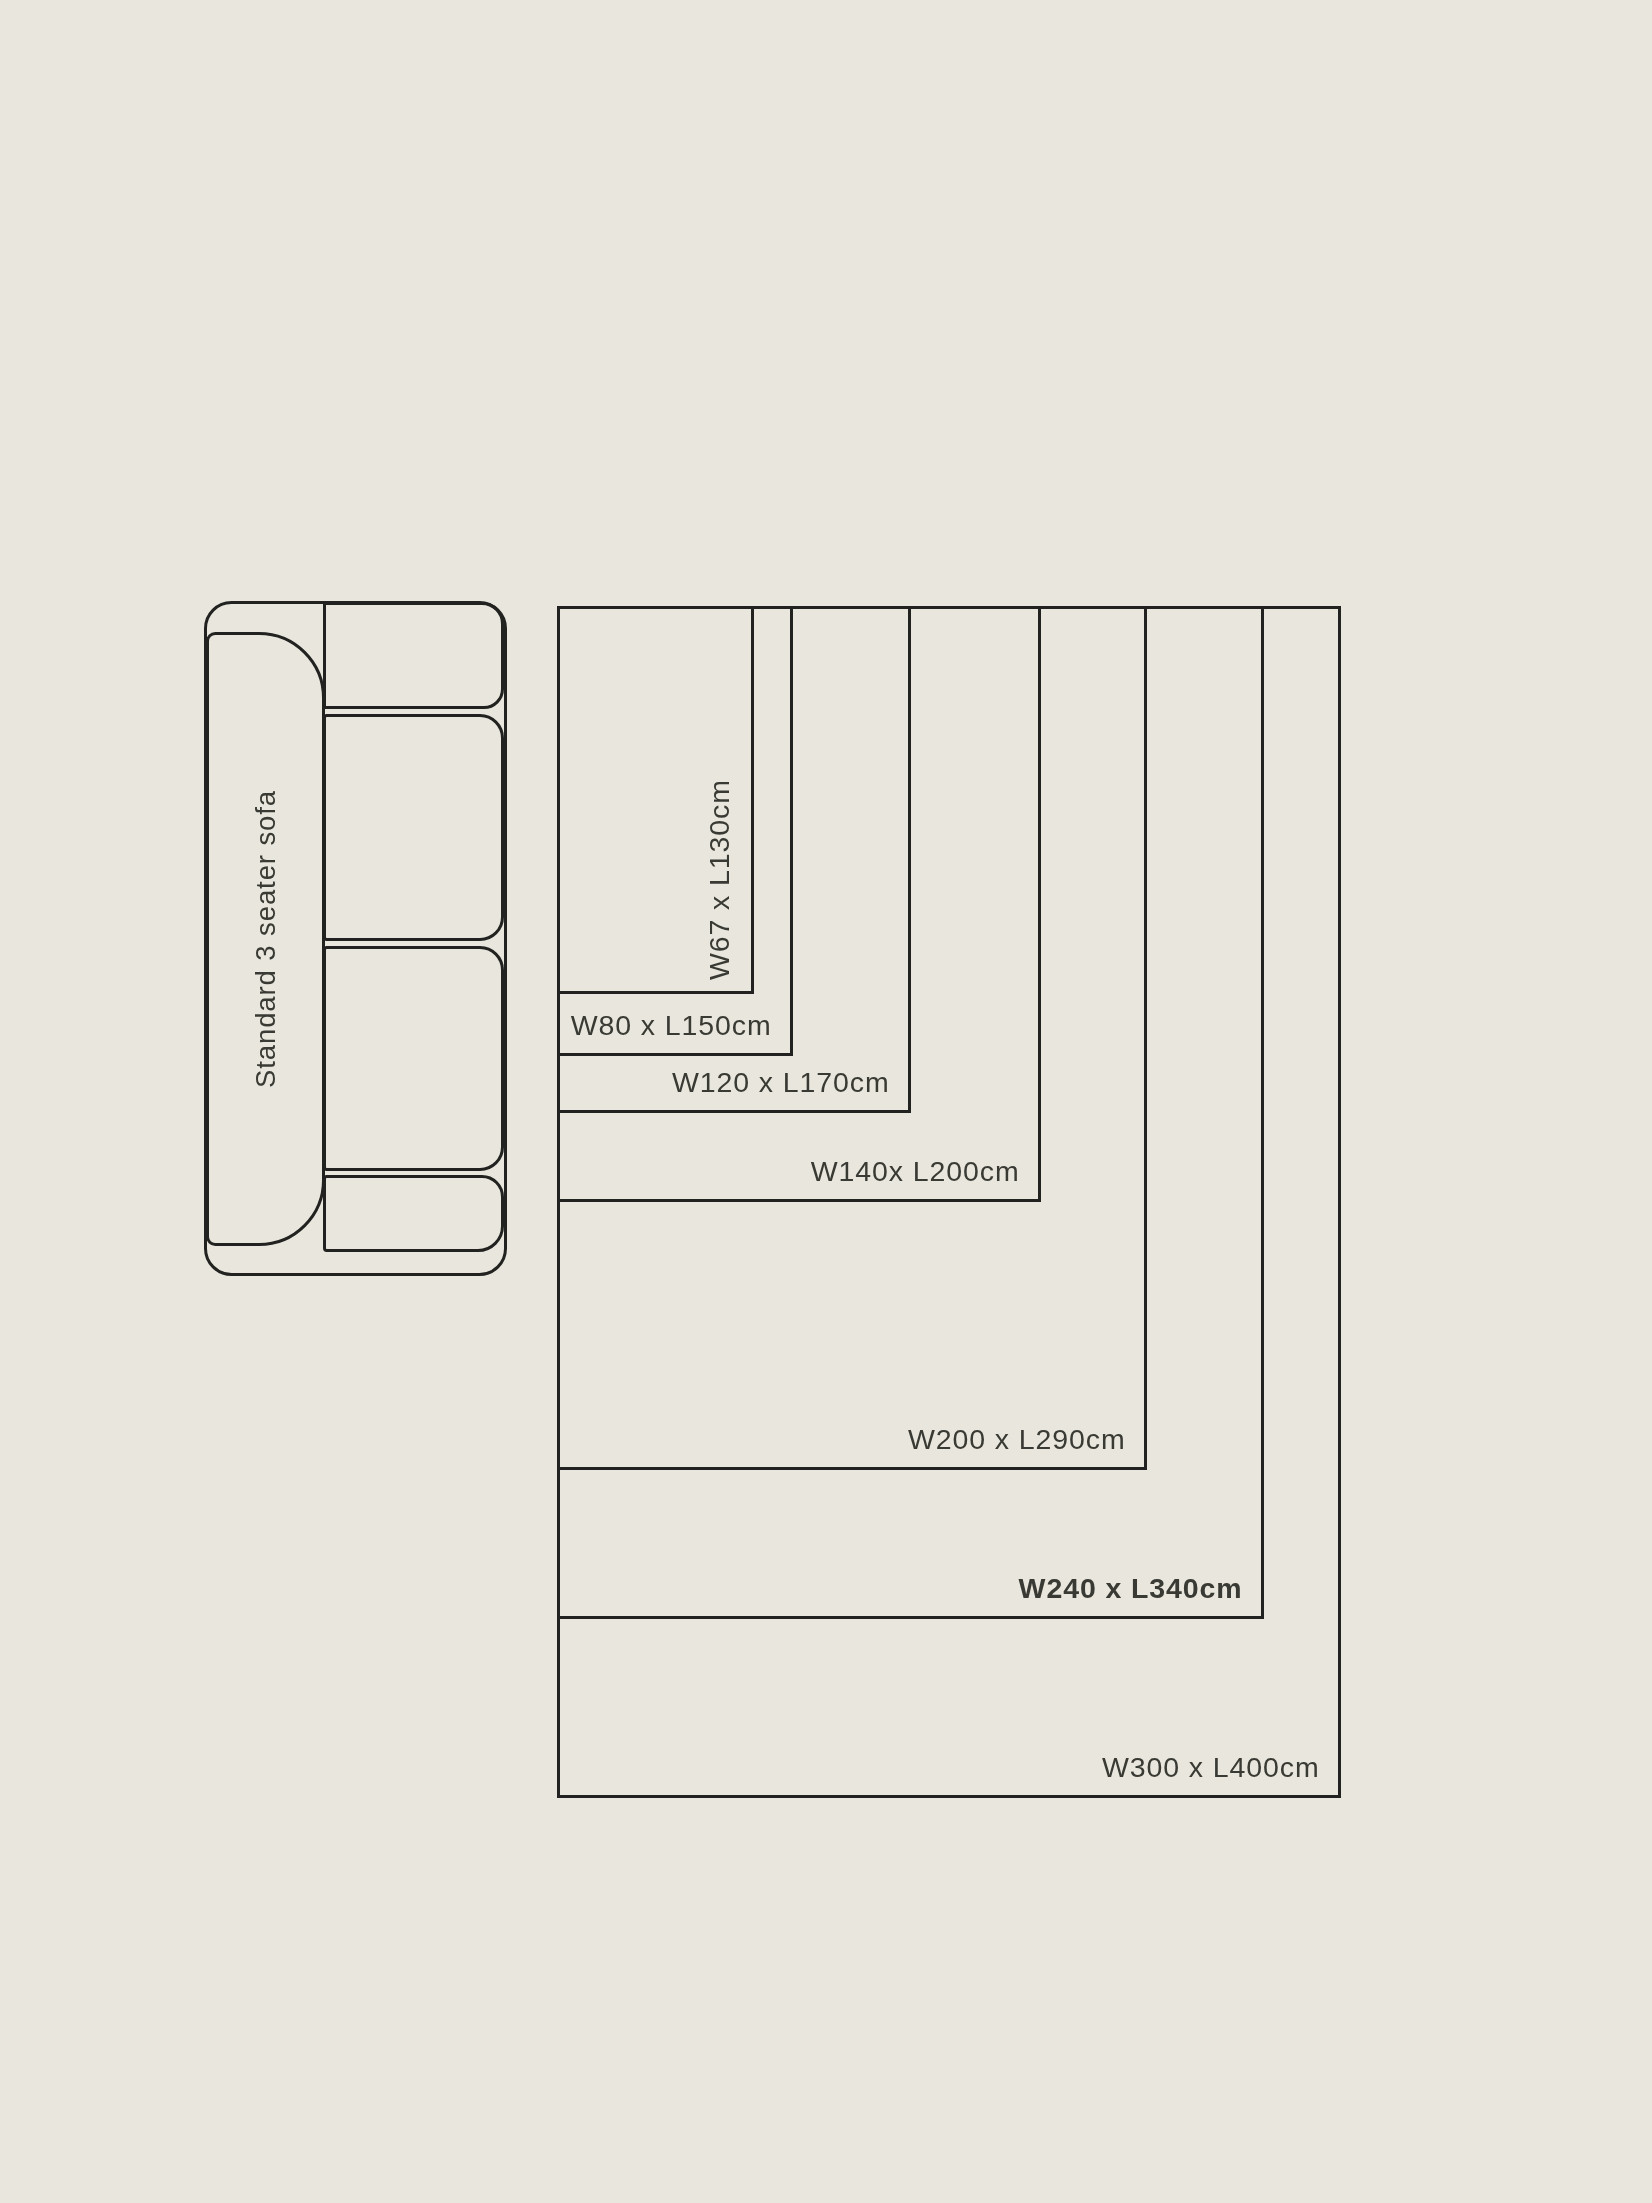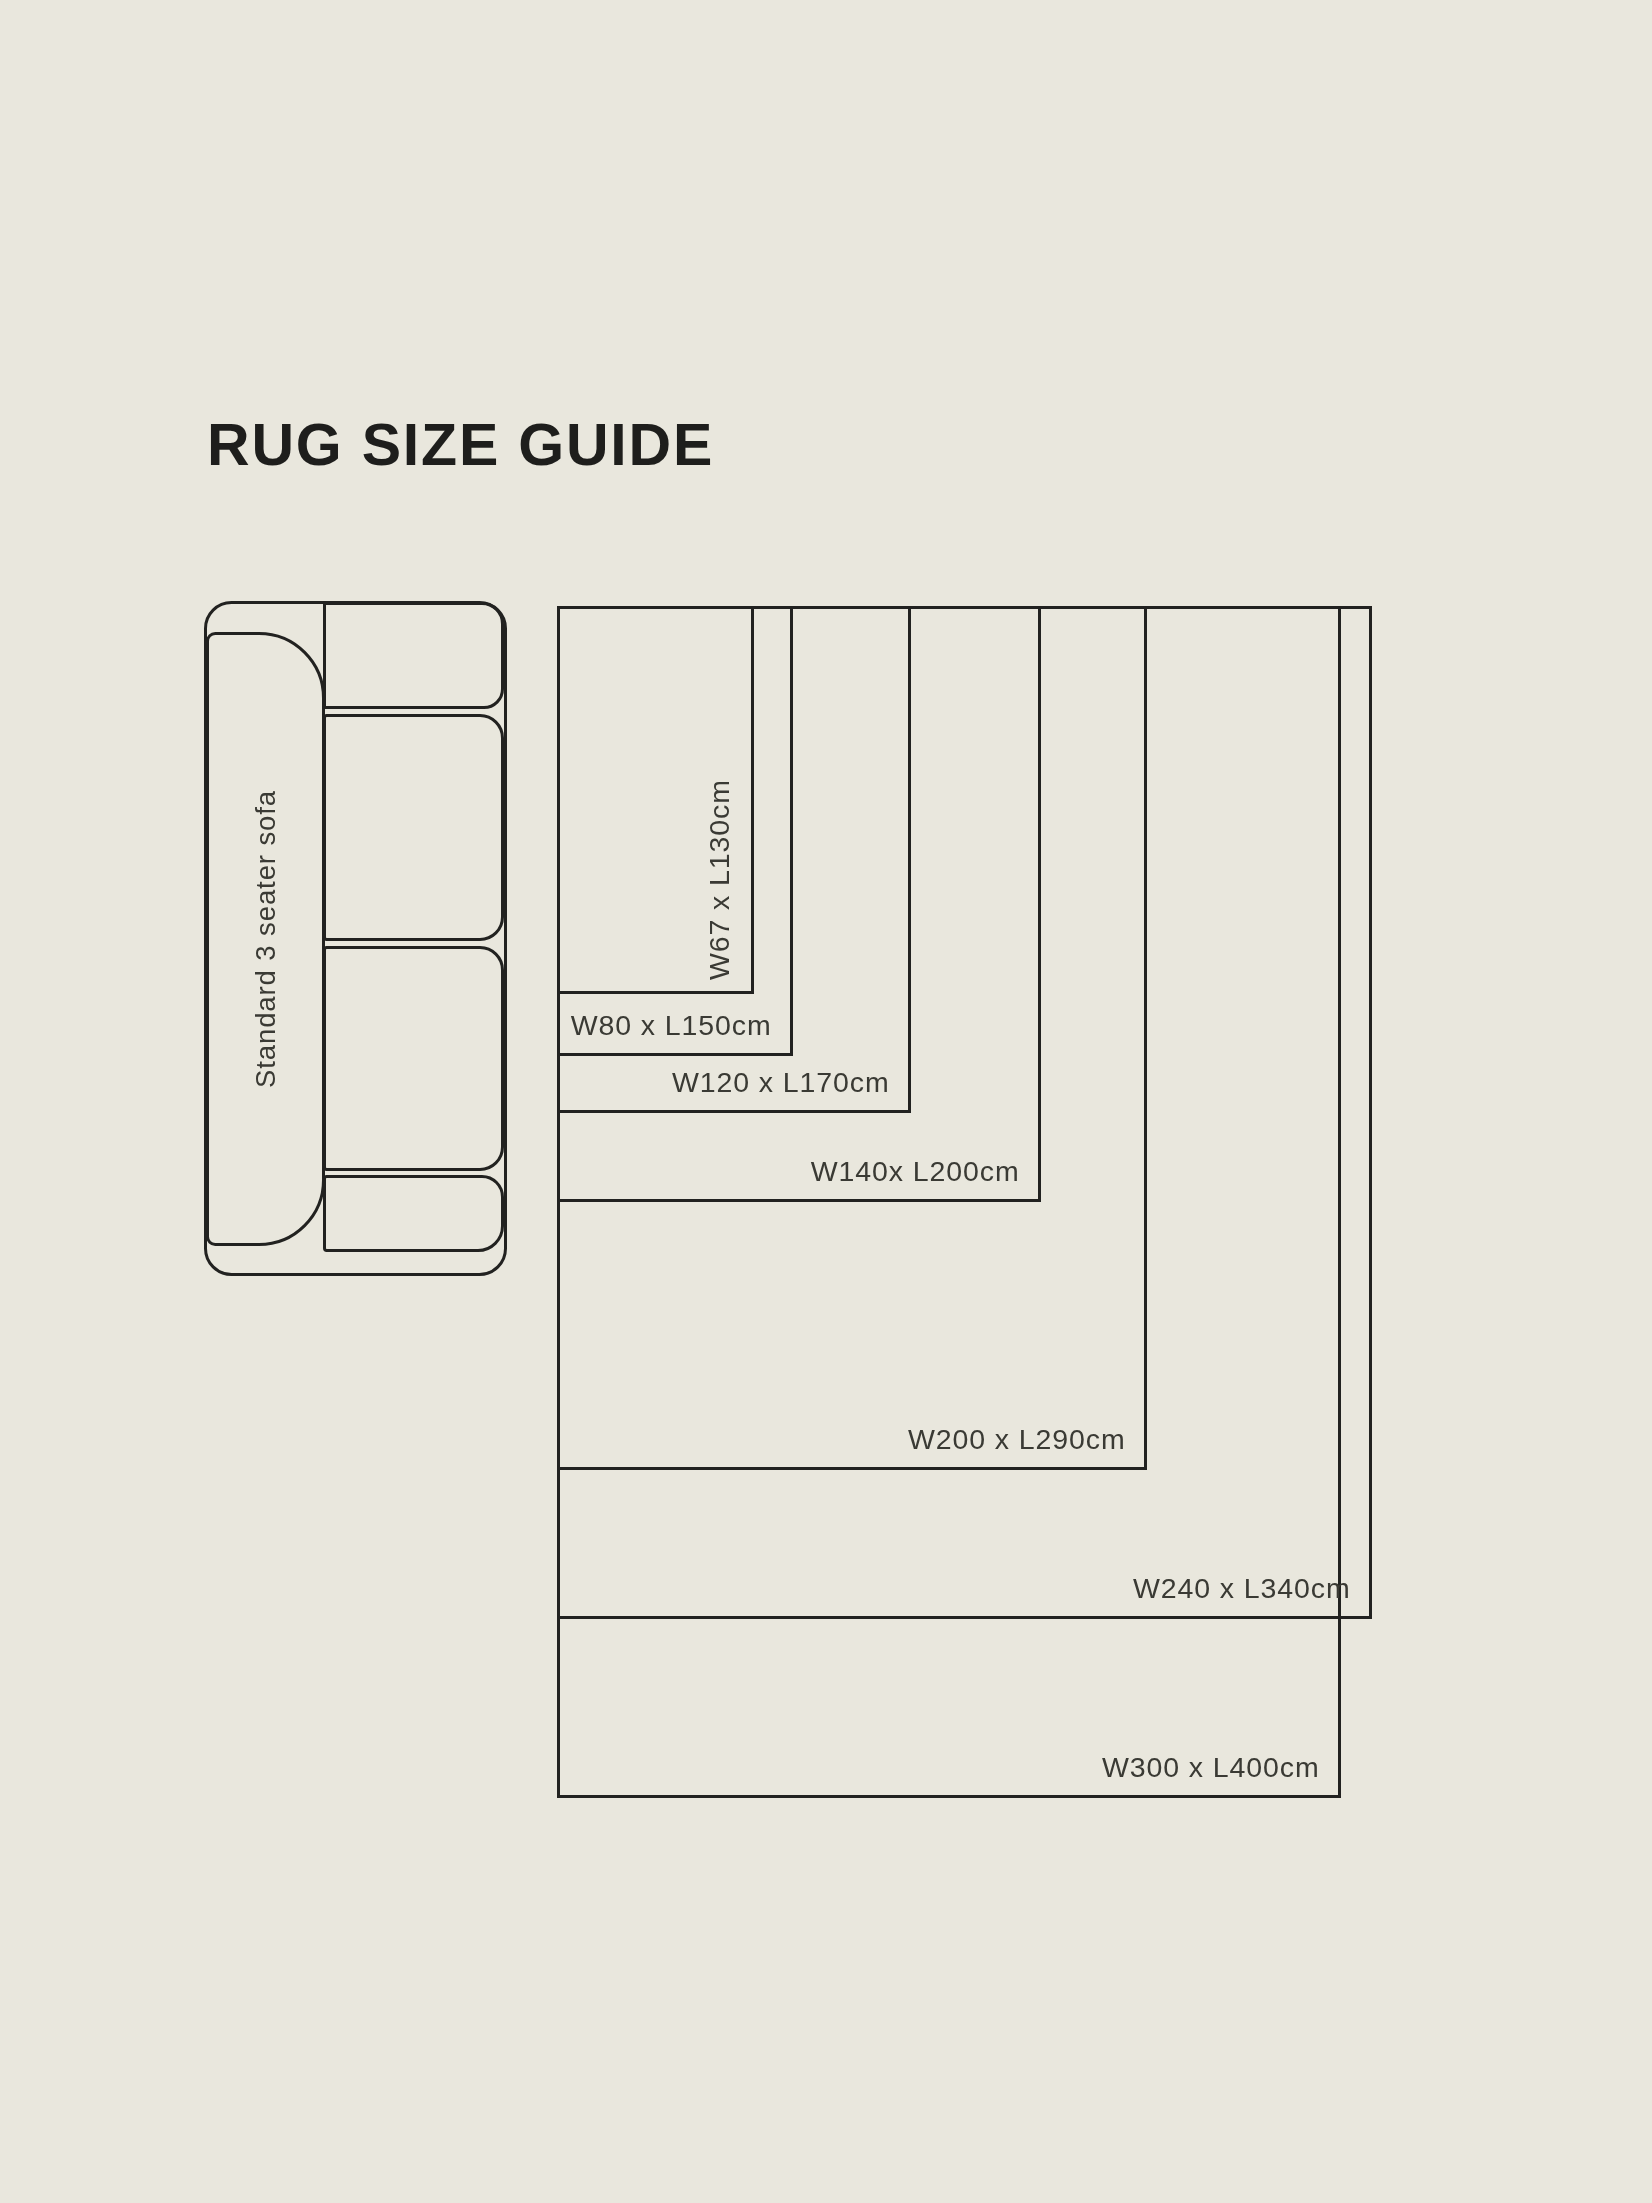--- a/index.html
+++ b/index.html
@@ -68,21 +68,20 @@
     top: calc(100% - 11px);
     transform: rotate(-90deg);
     transform-origin: 0 0;
   }
 </style>
 </head>
 <body>
 
 <div class="canvas">
 
-  <div class="page-title">RUG SIZE GUIDE</div>
 
   <div class="sofa">
     <div class="sofa-outer"></div>
     <div class="sofa-back">
       <span class="sofa-label">Standard 3 seater sofa</span>
     </div>
     <div class="sofa-arm-top"></div>
     <div class="sofa-cushion-a"></div>
     <div class="sofa-cushion-b"></div>
     <div class="sofa-arm-bottom"></div>
@@ -97,21 +96,21 @@
       </div>
       <div class="rug" style="width: 354px; height: 507px; z-index: 18; text-align: right;">
         <span class="rug-label">W120 x L170cm</span>
       </div>
       <div class="rug" style="width: 484px; height: 596px; z-index: 17;">
         <span class="rug-label">W140x L200cm</span>
       </div>
       <div class="rug" style="width: 590px; height: 864px; z-index: 15;">
         <span class="rug-label">W200 x L290cm</span>
       </div>
-      <div class="rug" style="width: 815px; height: 1013px; z-index: 14;">
+      <div class="rug" style="width: 707px; height: 1013px; z-index: 14; font-weight: bold;">
         <span class="rug-label">W240 x L340cm</span>
       </div>
       <div class="rug" style="width: 784px; height: 1192px; z-index: 13;">
         <span class="rug-label">W300 x L400cm</span>
       </div>
     </div>
 
 </div>
 
 

